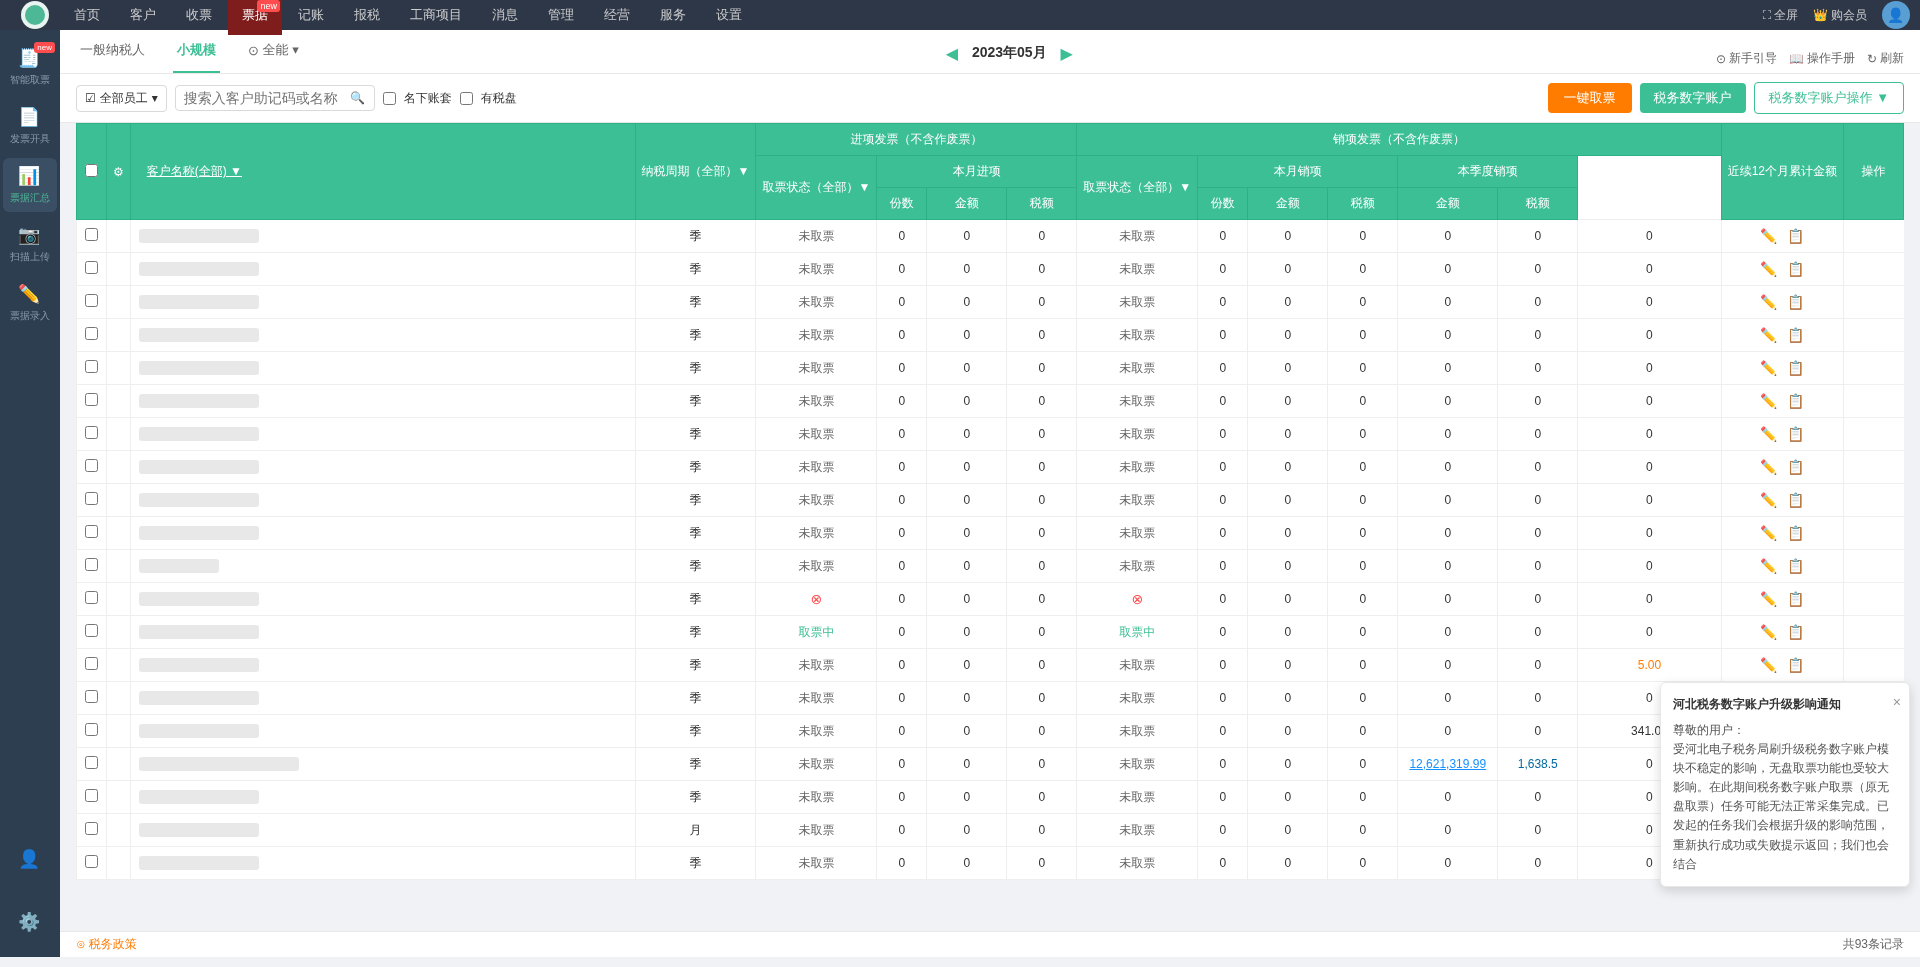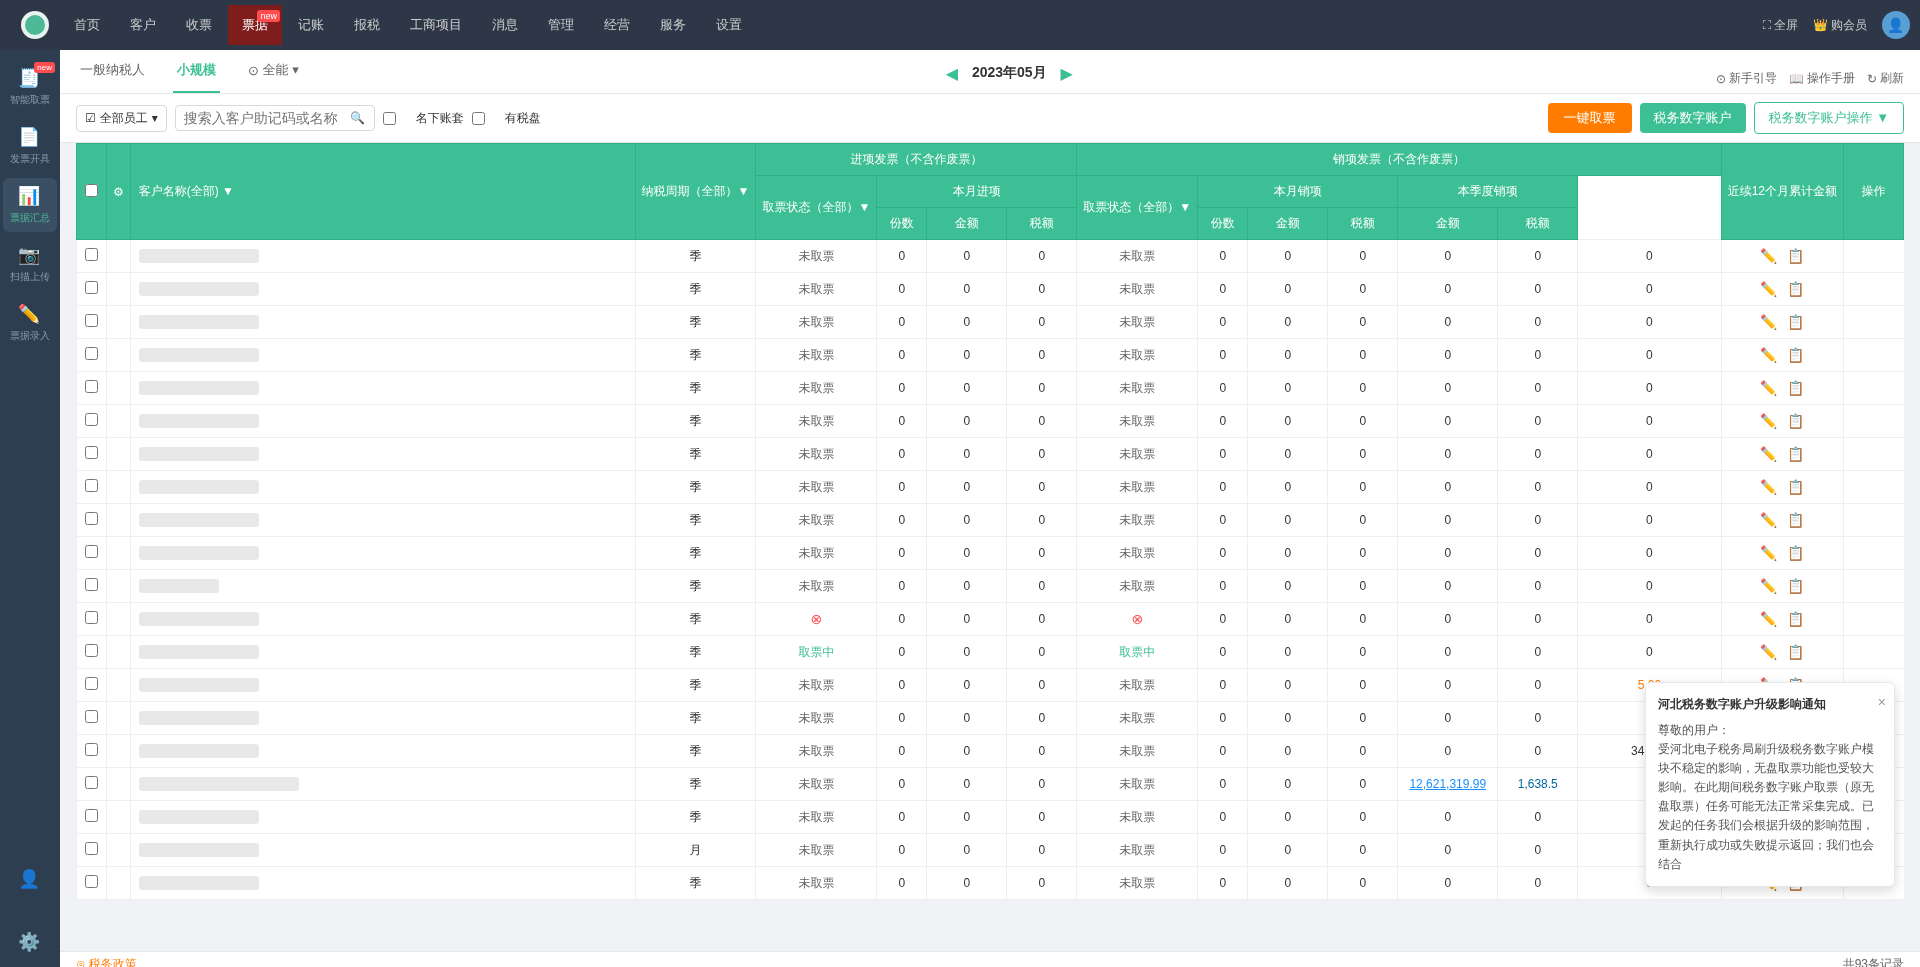--- a/index.html
+++ b/index.html
@@ -1,19 +1,19 @@
 <!DOCTYPE html>
 <html><head>
   <meta charset="utf-8">
   <style>
     * { box-sizing: border-box; margin: 0; padding: 0; }
     body { font-family: 'Microsoft YaHei', Arial, sans-serif; font-size: 12px; background: #f0f2f5; color: #333; width: 1920px; min-height: 967px; overflow-x: hidden; }
 
     
-    .top-nav { background: #2d3748; height: 50px; display: flex; align-items: center; padding: 0 10px; color: #fff; }
+    .top-nav { background: #2d3748; height: 30px; display: flex; align-items: center; padding: 0 10px; color: #fff; }
     .top-nav .logo { width: 50px; display: flex; align-items: center; justify-content: center; }
     .top-nav .logo-circle { width: 28px; height: 28px; border-radius: 50%; background: #e8f4f0; display: flex; align-items: center; justify-content: center; }
     .top-nav .logo-inner { width: 20px; height: 20px; border-radius: 50%; background: #4db896; }
     .top-nav .nav-items { display: flex; align-items: center; flex: 1; gap: 2px; }
     .top-nav .nav-item { padding: 0 14px; height: 40px; display: flex; align-items: center; cursor: pointer; font-size: 13px; color: #ccc; position: relative; }
     .top-nav .nav-item.active { background: #7f1d1d; color: #fff; }
     .top-nav .nav-item .new-badge { background: #ff4d4f; color: #fff; font-size: 9px; padding: 1px 3px; border-radius: 3px; position: absolute; top: 5px; right: 2px; }
     .top-nav .nav-right { display: flex; align-items: center; gap: 15px; font-size: 12px; color: #ccc; }
     .top-nav .nav-right span { cursor: pointer; display: flex; align-items: center; gap: 3px; }
     .top-nav .avatar { width: 28px; height: 28px; border-radius: 50%; background: #5a9fd4; display: flex; align-items: center; justify-content: center; color: #fff; font-size: 14px; cursor: pointer; }
@@ -35,42 +35,42 @@
     .sub-nav-item { height: 44px; display: flex; align-items: center; padding: 0 4px; cursor: pointer; color: #666; font-size: 13px; border-bottom: 2px solid transparent; }
     .sub-nav-item.active { color: #3dbf95; border-bottom: 2px solid #3dbf95; font-weight: 600; }
     .date-nav { display: flex; align-items: center; gap: 8px; font-size: 14px; font-weight: 600; }
     .date-nav button { background: none; border: none; cursor: pointer; color: #3dbf95; font-size: 16px; width: 24px; height: 24px; display: flex; align-items: center; justify-content: center; border-radius: 50%; }
 
     
     .filter-bar { background: #fff; padding: 8px 16px; display: flex; align-items: center; gap: 8px; border-bottom: 1px solid #e8e8e8; }
     .filter-select { border: 1px solid #d9d9d9; border-radius: 4px; padding: 4px 8px; font-size: 12px; background: #fff; cursor: pointer; display: flex; align-items: center; gap: 4px; min-width: 90px; }
     .filter-search { border: 1px solid #d9d9d9; border-radius: 4px; padding: 4px 8px; font-size: 12px; width: 200px; display: flex; align-items: center; gap: 4px; }
     .filter-search input { border: none; outline: none; font-size: 14px; width: 100%; }
-    .filter-checkbox { display: flex; align-items: center; gap: 20px; cursor: pointer; font-size: 12px; }
+    .filter-checkbox { display: flex; align-items: center; gap: 8px; cursor: pointer; font-size: 12px; }
     .filter-spacer { flex: 1; }
     .btn-primary { background: #ff7c00; color: #fff; border: none; border-radius: 4px; padding: 6px 16px; cursor: pointer; font-size: 13px; white-space: nowrap; }
     .btn-teal { background: #3dbf95; color: #fff; border: none; border-radius: 4px; padding: 6px 14px; cursor: pointer; font-size: 13px; white-space: nowrap; }
     .btn-teal-outline { background: #fff; color: #3dbf95; border: 1px solid #3dbf95; border-radius: 4px; padding: 6px 14px; cursor: pointer; font-size: 13px; display: flex; align-items: center; gap: 4px; white-space: nowrap; }
 
     
     .table-wrap { flex: 1; overflow: auto; padding: 0 16px 16px; }
     table { width: 100%; border-collapse: collapse; background: #fff; font-size: 12px; }
     thead tr th { background: #3dbf95; color: #fff; padding: 7px 6px; text-align: center; border: 1px solid #2db085; white-space: nowrap; font-weight: normal; }
     tbody tr { border-bottom: 1px solid #f0f0f0; }
     tbody td { padding: 6px 6px; text-align: center; border: 1px solid #eee; white-space: nowrap; font-size: 12px; }
     .status-wei { color: #666; }
     .status-qu { color: #3dbf95; }
     .action-btn { background: none; border: none; cursor: pointer; color: #3dbf95; font-size: 14px; padding: 2px 3px; }
     .checkbox-cell { width: 30px; }
     .blurred-text { color: #ccc; background: #e8e8e8; border-radius: 3px; display: inline-block; width: 120px; height: 14px; vertical-align: middle; }
     .blurred-text-sm { color: #ccc; background: #e8e8e8; border-radius: 3px; display: inline-block; width: 80px; height: 14px; vertical-align: middle; }
     .icon-btn { background: none; border: none; cursor: pointer; color: #666; font-size: 12px; display: flex; align-items: center; gap: 3px; }
 
     
-    .notification-popup { position: fixed; bottom: 80px; right: 25px; width: 250px; background: #fff; border: 1px solid #e8e8e8; border-radius: 6px; box-shadow: 0 4px 12px rgba(0,0,0,0.15); padding: 12px; z-index: 100; font-size: 11px; line-height: 1.6; color: #555; }
+    .notification-popup { position: fixed; bottom: 80px; right: 10px; width: 250px; background: #fff; border: 1px solid #e8e8e8; border-radius: 6px; box-shadow: 0 4px 12px rgba(0,0,0,0.15); padding: 12px; z-index: 100; font-size: 11px; line-height: 1.6; color: #555; }
     .notification-popup .popup-title { font-weight: 600; color: #333; font-size: 12px; margin-bottom: 6px; }
     .notification-popup .popup-close { position: absolute; top: 8px; right: 8px; cursor: pointer; color: #999; font-size: 14px; }
 
     
     .status-bar { background: #fff; border-top: 1px solid #e8e8e8; padding: 4px 16px; font-size: 12px; color: #666; display: flex; align-items: center; justify-content: center; }
     .tax-link { color: #ff7c00; font-size: 12px; cursor: pointer; }
     .error-circle { color: #ff4d4f; font-size: 14px; }
 
     .header-section { background: #fff; }
   </style>
@@ -194,21 +194,21 @@
 
     <div class="table-wrap">
       <table>
         <thead>
 
           <tr>
             <th rowspan="3" style="width:30px;">
               <input type="checkbox" style="">
             </th>
             <th rowspan="3" style="width:20px;">⚙</th>
-            <th rowspan="3" style="min-width:130px;text-align:left;padding-left:8px;">客户名称(全部) ▼</th>
+            <th rowspan="3" style="min-width:130px;text-align:left;padding-left:16px;text-decoration:underline;">客户名称(全部) ▼</th>
             <th rowspan="3" style="width:70px;">纳税周期（全部）▼</th>
             <th colspan="4">进项发票（不含作废票）</th>
             <th colspan="7">销项发票（不含作废票）</th>
             <th rowspan="3" style="width:100px;">近续12个月累计金额</th>
             <th rowspan="3" style="width:60px;">操作</th>
           </tr>
           <tr>
             <th rowspan="2" style="width:80px;">取票状态（全部）▼</th>
             <th colspan="3">本月进项</th>
             <th rowspan="2" style="width:80px;">取票状态（全部）▼</th>

